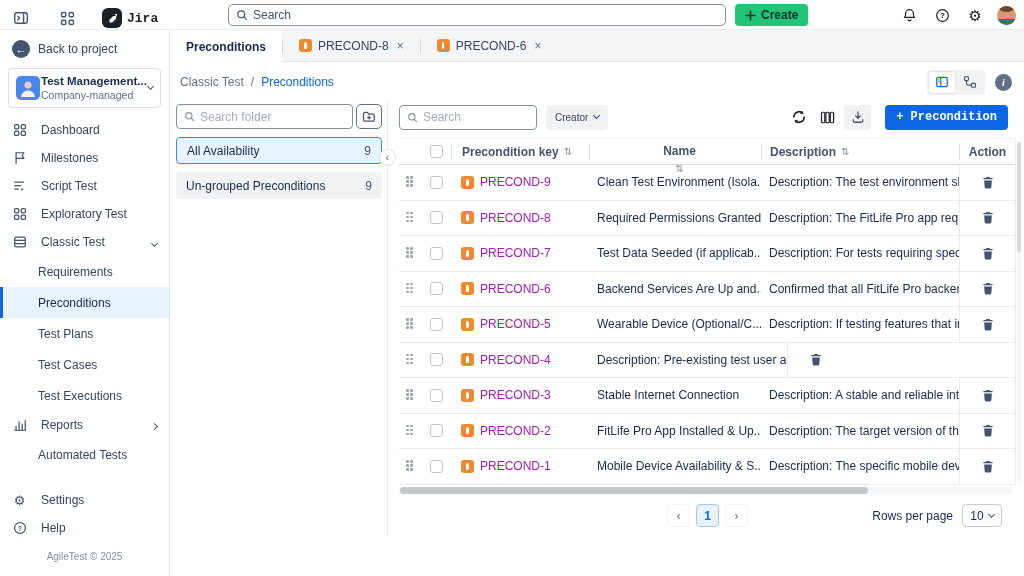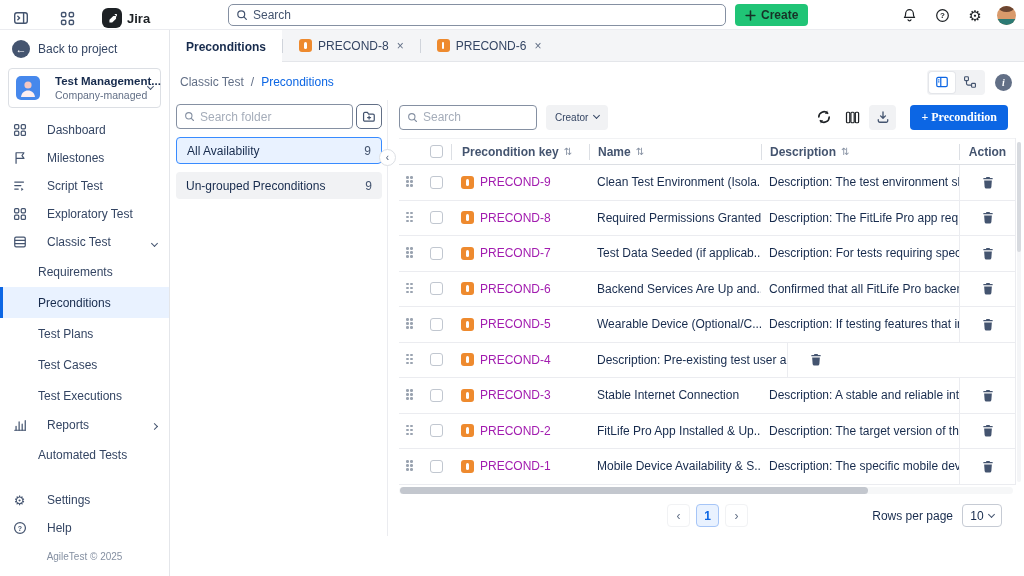--- a/index.html
+++ b/index.html
@@ -2,46 +2,46 @@
 <html><head>
 <meta charset="utf-8">
 <style>
   * { margin:0; padding:0; box-sizing:border-box; }
   html,body { width:1024px; height:576px; overflow:hidden; }
   body { font-family:"Liberation Sans", sans-serif; background:#fff; color:#172b4d; position:relative; font-size:12px; }
   svg { display:block; }
 
   
   .topbar { position:absolute; top:0; left:0; right:0; height:30px; background:#fff; border-bottom:1px solid #ebecf0; z-index:30; }
-  .tb-left { position:absolute; left:10px; top:0; height:36px; display:flex; align-items:center; gap:24px; }
+  .tb-left { position:absolute; left:10px; top:0; height:36px; display:flex; align-items:center; gap:24px;font-family:Liberation Mono, monospace; }
   .iconbtn { display:flex; align-items:center; justify-content:center; width:22px; height:22px; border-radius:4px; cursor:pointer; }
   .brand { display:flex; align-items:center; gap:5px; }
   .brand-mark { width:20px; height:20px; border-radius:6px; background:#1d2125; display:flex; align-items:center; justify-content:center; }
   .brand-name { font-weight:bold; font-size:13px; color:#1d2125; }
   .tb-search { position:absolute; left:228px; top:4px; width:498px; height:22px; border:1px solid #8590a2; border-radius:5px; background:#fff; display:flex; align-items:center; padding:0 7px; gap:5px; }
   .tb-search input { border:none; outline:none; flex:1; font-size:12px; font-family:inherit; color:#172b4d; background:transparent; }
   .tb-search input::placeholder { color:#44546f; }
   .create-btn { position:absolute; left:735px; top:4px; height:22px; padding:0 10px; background:#20c476; border:none; border-radius:4px; display:flex; align-items:center; gap:5px; font-weight:bold; font-size:12px; color:#173227; cursor:pointer; font-family:inherit; }
   .tb-right { position:absolute; right:8px; top:0; height:30px; display:flex; align-items:center; gap:11px; }
   .avatar { width:19px; height:19px; border-radius:50%; background:#d99a6b; overflow:hidden; position:relative; cursor:pointer; }
   .avatar::before { content:""; position:absolute; top:-2px; left:2px; right:2px; height:8px; background:#6b4632; border-radius:50%; }
   .avatar::after { content:""; position:absolute; bottom:0; left:0; right:0; height:6px; background:#2c7a74; }
   .gear-glyph { font-size:15px; color:#1d2125; line-height:1; }
 
   
   .sidebar { position:absolute; top:30px; left:0; width:170px; bottom:0; background:#fff; border-right:1px solid #e4e6ea; z-index:20; }
   .back-row { display:flex; align-items:center; gap:8px; padding:10px 12px 6px 12px; cursor:pointer; }
   .back-circle { width:18px; height:18px; border-radius:50%; background:#44546f; color:#fff; display:flex; align-items:center; justify-content:center; font-size:11px; line-height:1; }
   .back-label { font-size:12px; color:#344563; }
-  .proj-card { margin:4px 8px 8px 8px; border:1px solid #dcdfe4; border-radius:4px; padding:5px 7px; display:flex; align-items:center; gap:15px; cursor:pointer; background:#fff; }
+  .proj-card { margin:4px 8px 8px 8px; border:1px solid #dcdfe4; border-radius:4px; padding:5px 7px; display:flex; align-items:center; gap:1px; cursor:pointer; background:#fff; }
   .proj-info { flex:1; min-width:0; }
   .proj-name { font-size:11.5px; font-weight:bold; color:#172b4d; white-space:nowrap; overflow:hidden; }
   .proj-type { font-size:10.5px; color:#626f86; white-space:nowrap; }
   .nav { list-style:none; }
-  .nav-item { height:28px; display:flex; align-items:center; gap:20px; padding:0 12px; color:#344563; font-weight:500; cursor:pointer; position:relative; }
+  .nav-item { height:28px; display:flex; align-items:center; gap:14px; padding:0 12px; color:#344563; font-weight:500; cursor:pointer; position:relative; }
   .nav-item .ico { width:15px; display:flex; justify-content:center; color:#44546f; }
   .nav-sub { height:31px; padding-left:38px; font-weight:500; }
   .nav-item.active { background:#e9f2ff; box-shadow:inset 3px 0 0 #0c66e4; color:#172b4d; }
   .nav-spacer { height:16px; }
   .nav-chev-right, .nav-chev-down { margin-left:auto; color:#44546f; }
   .chev { display:inline-block; width:5px; height:5px; border-right:1.5px solid currentColor; border-bottom:1.5px solid currentColor; }
   .chev.down { transform:rotate(45deg); margin-top:-3px; }
   .chev.right { transform:rotate(-45deg); }
   .sb-footer { position:absolute; bottom:14px; left:0; right:0; text-align:center; font-size:10px; color:#8590a2; }
 
@@ -82,31 +82,31 @@
   
   .tablepanel { position:absolute; left:229px; top:72px; right:0; bottom:0; }
   .ttoolbar { display:flex; align-items:center; height:30px; margin-bottom:6px; padding-right:16px; }
   .t-search { width:138px; height:25px; border:1px solid #8590a2; border-radius:4px; display:flex; align-items:center; gap:5px; padding:0 7px; background:#fff; }
   .t-search input { border:none; outline:none; width:90px; font-size:12px; font-family:inherit; color:#172b4d; background:transparent; }
   .t-search input::placeholder { color:#a5adba; }
   .creator-btn { margin-left:9px; height:25px; padding:0 9px; background:#f1f2f4; border:none; border-radius:4px; font-size:10px; color:#344563; display:flex; align-items:center; gap:6px; cursor:pointer; font-family:inherit; font-weight:500; }
   .ttool-right { margin-left:auto; display:flex; align-items:center; gap:6px; }
   .tool-ic { width:22px; height:22px; display:flex; align-items:center; justify-content:center; cursor:pointer; border-radius:4px; }
   .tool-ic.graybg { background:#f1f2f4; width:27px; height:25px; }
-  .add-precon-btn { margin-left:8px; height:25px; padding:0 11px; background:#0c66e4; color:#fff; border:none; border-radius:4px; font-size:12px; font-weight:bold; cursor:pointer; font-family:Liberation Serif, serif; }
+  .add-precon-btn { margin-left:8px; height:25px; padding:0 11px; background:#0c66e4; color:#fff; border:none; border-radius:4px; font-size:12px; font-weight:bold; cursor:pointer; font-family:Liberation Mono, monospace; }
 
   .tgrid { width:617px; border-right:1px solid #ebecf0; }
   .thead { display:flex; align-items:center; height:27px; border-top:1px solid #f1f2f4; border-bottom:1px solid #dcdfe4; font-weight:bold; color:#44546f; }
   .thead .hcell { display:flex; align-items:center; gap:5px; height:16px; }
   .hdiv { border-left:1px solid #dcdfe4; }
   .sort { color:#8590a2; font-size:10px; font-weight:normal; }
   .c-handle { width:22px; display:flex; justify-content:center; }
   .c-check { width:30px; display:flex; justify-content:center; }
   .c-key { width:138px; padding-left:10px; display:flex; align-items:center; gap:6px; }
-  .c-name { width:172px; padding-left:8px; white-space:nowrap; overflow:hidden; }
+  .c-name { width:172px; padding-left:8px; white-space:nowrap; overflow:hidden;flex-direction:column; }
   .c-desc { width:198px; padding-left:8px; white-space:nowrap; overflow:hidden; }
   .c-action { width:56px; display:flex; justify-content:center; align-items:center; }
   .thead .c-name, .thead .c-desc { overflow:visible; display:flex; }
 
   .trow { display:flex; align-items:center; height:35.5px; border-bottom:1px solid #ebecf0; background:#fff; }
   .trow .c-action { border-left:1px solid #ebecf0; height:100%; }
   .checkbox { width:13px; height:13px; border:1.5px solid #c1c7d0; border-radius:3px; background:#fff; display:inline-block; cursor:pointer; }
   .dots { display:grid; grid-template-columns:repeat(2,4px); grid-auto-rows:4px; cursor:grab; }
   .dots i { width:2.5px; height:2.5px; border-radius:50%; background:#9aa3b0; }
   .precon-ic { width:13px; height:13px; min-width:13px; border-radius:3px; background:#ee8a2e; display:inline-flex; align-items:center; justify-content:center; }

